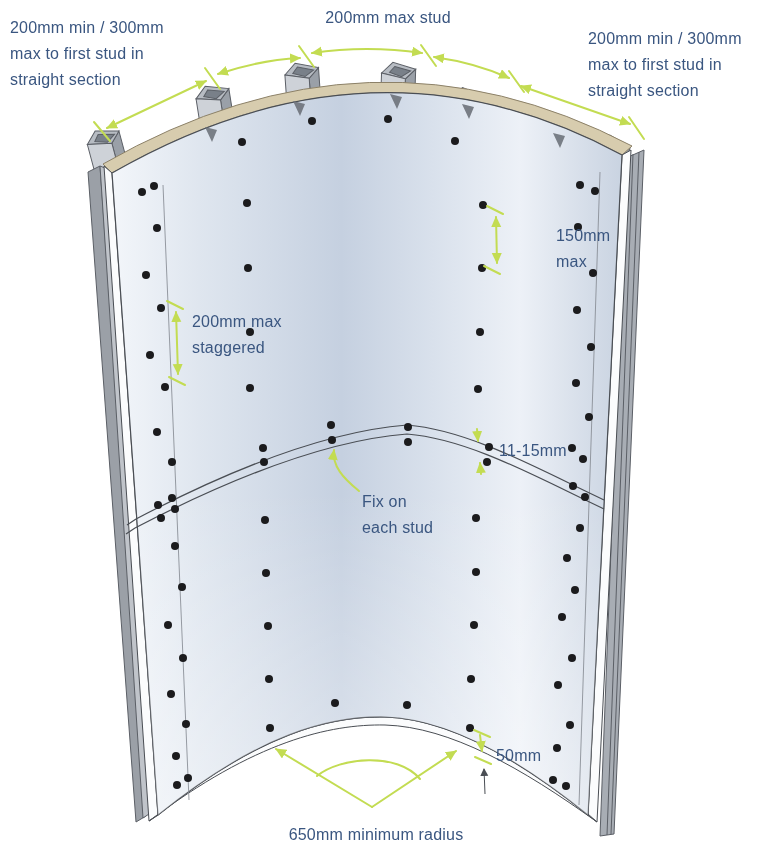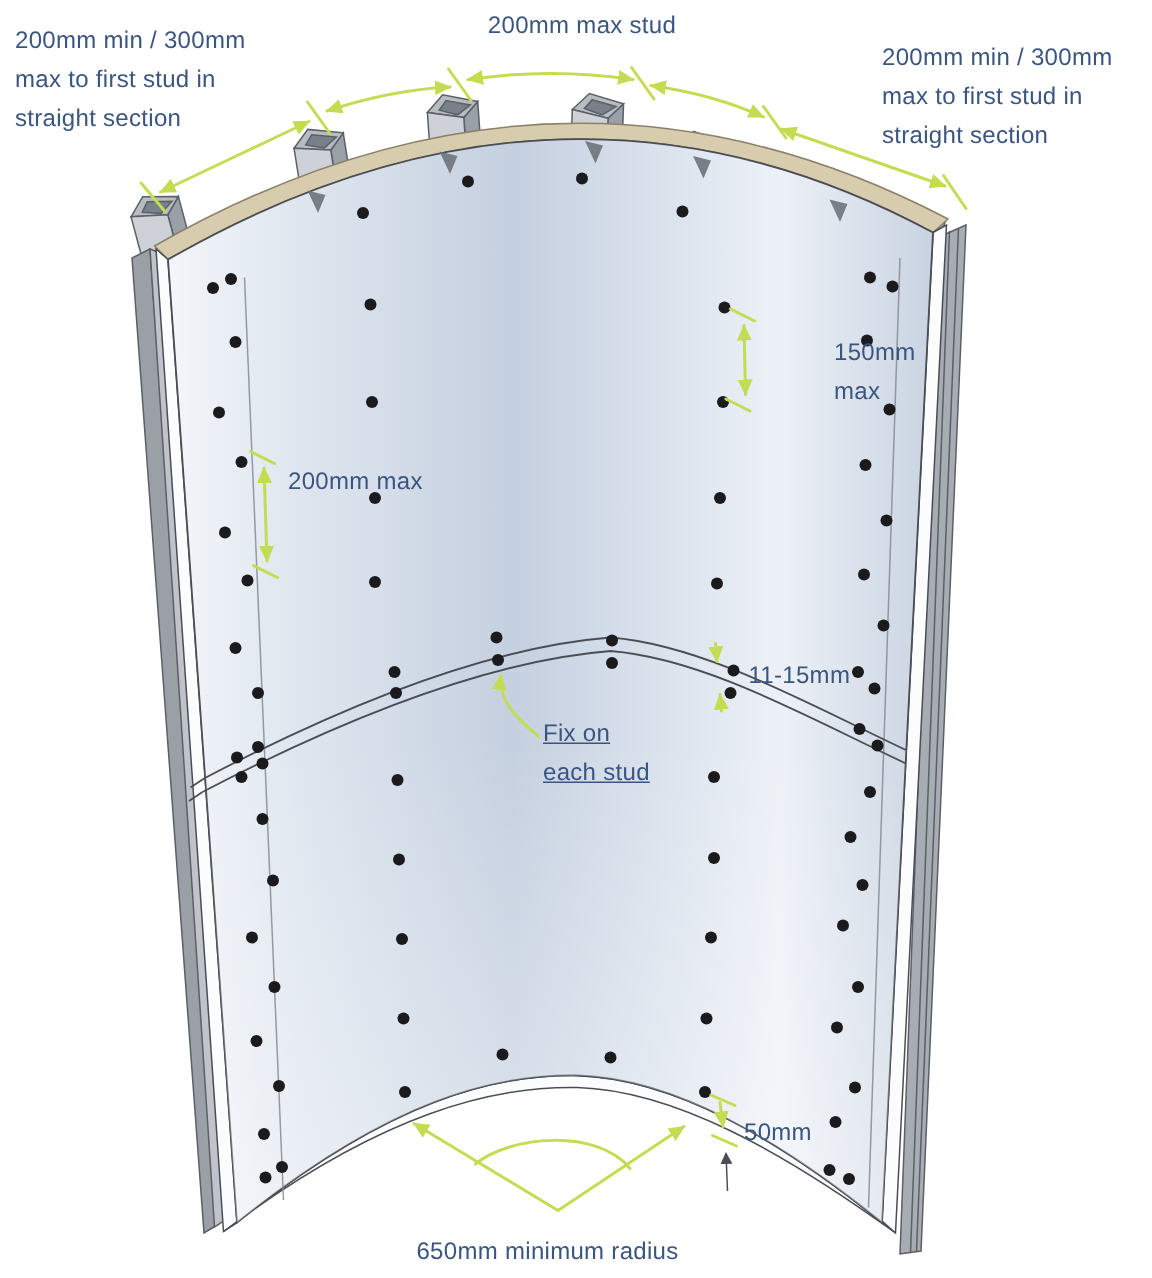--- a/index.html
+++ b/index.html
@@ -244,30 +244,31 @@
   <div class="ln">straight section</div>
 </div>
 
 <div class="lbl" style="left:508px;top:223px;margin-left:48px;">
   <div class="ln">150mm</div>
   <div class="ln">max</div>
 </div>
 
 <div class="lbl" style="left:192px;top:309px;">
   <div class="ln">200mm max</div>
+  <div class="ln">staggered</div>
 </div>
 
 <div class="lbl" style="left:499px;top:438px;">
   <div class="ln">11-15mm</div>
 </div>
 
-<div class="lbl" style="left:362px;top:477px;text-decoration:underline;">
+<div class="lbl" style="left:362px;top:489px;">
   <div class="ln">Fix on</div>
   <div class="ln">each stud</div>
 </div>
 
 <div class="lbl" style="left:496px;top:743px;">
   <div class="ln">50mm</div>
 </div>
 
-<div class="lbl center" style="left:215px;top:822px;width:300px;text-align:center;">
+<div class="lbl center" style="left:226px;top:822px;width:300px;text-align:center;">
   <div class="ln">650mm minimum radius</div>
 </div>
 
 </body></html>

